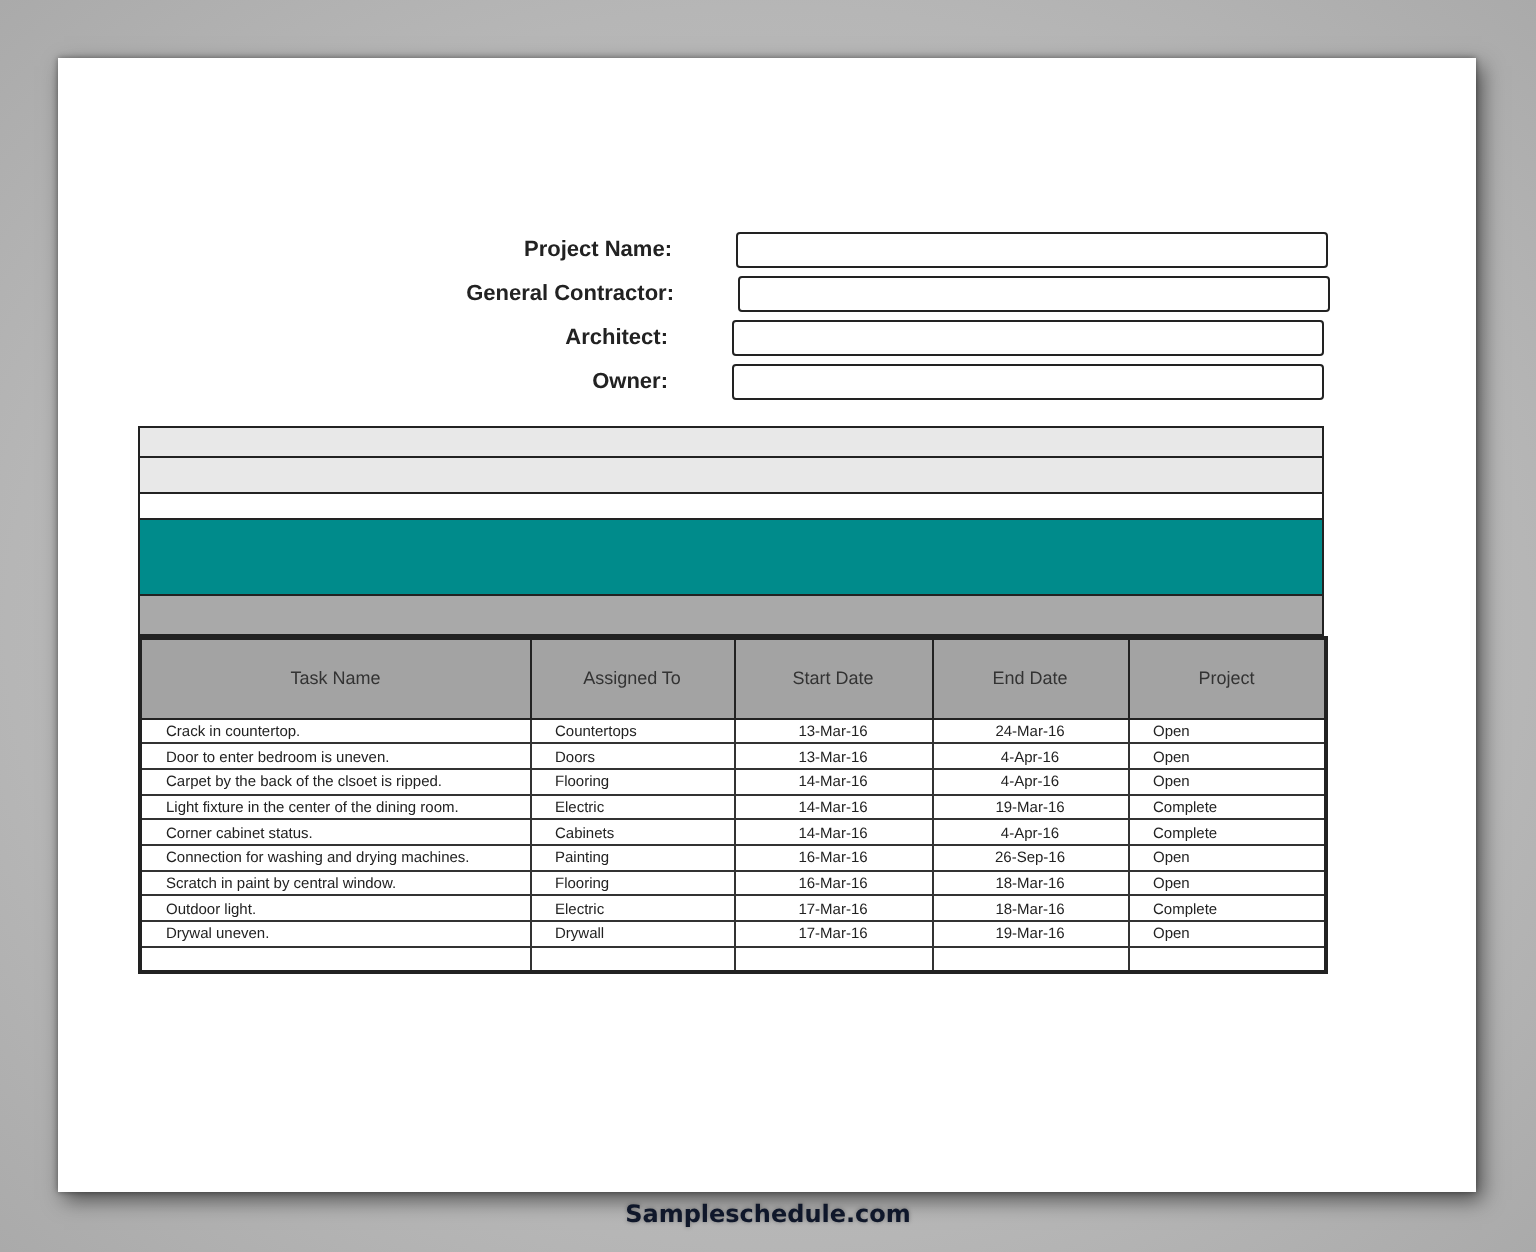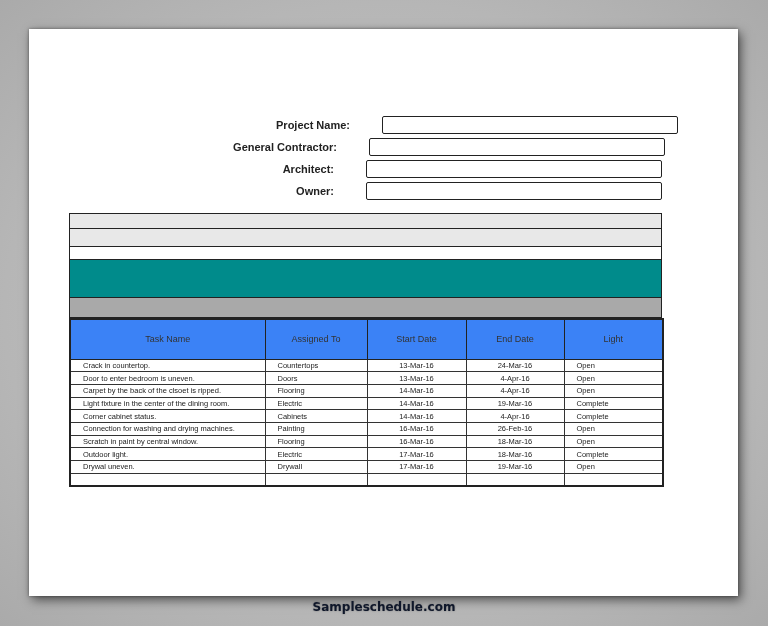--- a/index.html
+++ b/index.html
@@ -66,21 +66,21 @@
     table.tasks {
       position: absolute;
       left: 40px; top: 289px;
       width: 593px;
       border-collapse: collapse;
       border: 2px solid #222;
       table-layout: fixed;
     }
     table.tasks th {
       height: 40px;
-      background: #3b82f6;
+      background: #a3a3a3;
       border: 1.5px solid #222;
       font-weight: normal;
       font-size: 9px;
       color: #333;
       text-align: center;
       vertical-align: middle;
     }
     table.tasks td {
       height: 12.7px;
       border: 1px solid #333;
@@ -113,21 +113,21 @@
     }
   </style>
 </head>
 <body>
 
 <div class="bg-shade"></div>
 
 <div class="page">
 
   <div>
-    <div class="form-row" style="top:87px; left:16px; width:100%;">
+    <div class="form-row" style="top:87px; left:2px; width:100%;">
       <span class="form-label">Project Name:</span>
       <div class="form-input"></div>
     </div>
     <div class="form-row" style="top:109px; left:3px; width:100%;">
       <span class="form-label">General Contractor:</span>
       <div class="form-input"></div>
     </div>
     <div class="form-row" style="top:131px; left:0; width:100%;">
       <span class="form-label">Architect:</span>
       <div class="form-input"></div>
@@ -153,21 +153,21 @@
       <col class="col-start">
       <col class="col-end">
       <col class="col-status">
     </colgroup>
     <thead>
       <tr>
         <th>Task Name</th>
         <th>Assigned To</th>
         <th>Start Date</th>
         <th>End Date</th>
-        <th>Light</th>
+        <th>Project</th>
       </tr>
     </thead>
     <tbody>
       <tr>
         <td class="l">Crack in countertop.</td>
         <td class="l">Countertops</td>
         <td class="c">13-Mar-16</td>
         <td class="c">24-Mar-16</td>
         <td class="l">Open</td>
       </tr>
@@ -196,21 +196,21 @@
         <td class="l">Corner cabinet status.</td>
         <td class="l">Cabinets</td>
         <td class="c">14-Mar-16</td>
         <td class="c">4-Apr-16</td>
         <td class="l">Complete</td>
       </tr>
       <tr>
         <td class="l">Connection for washing and drying machines.</td>
         <td class="l">Painting</td>
         <td class="c">16-Mar-16</td>
-        <td class="c">26-Feb-16</td>
+        <td class="c">26-Sep-16</td>
         <td class="l">Open</td>
       </tr>
       <tr>
         <td class="l">Scratch in paint by central window.</td>
         <td class="l">Flooring</td>
         <td class="c">16-Mar-16</td>
         <td class="c">18-Mar-16</td>
         <td class="l">Open</td>
       </tr>
       <tr>

